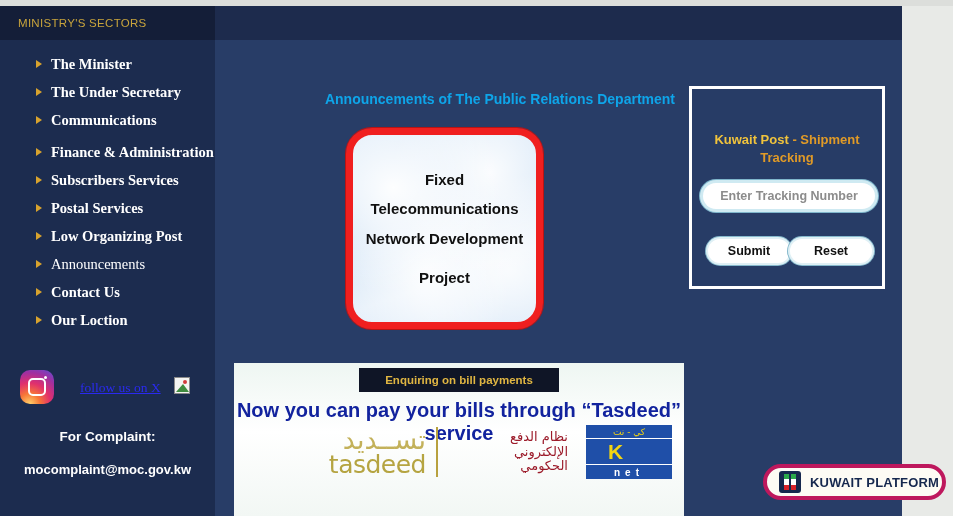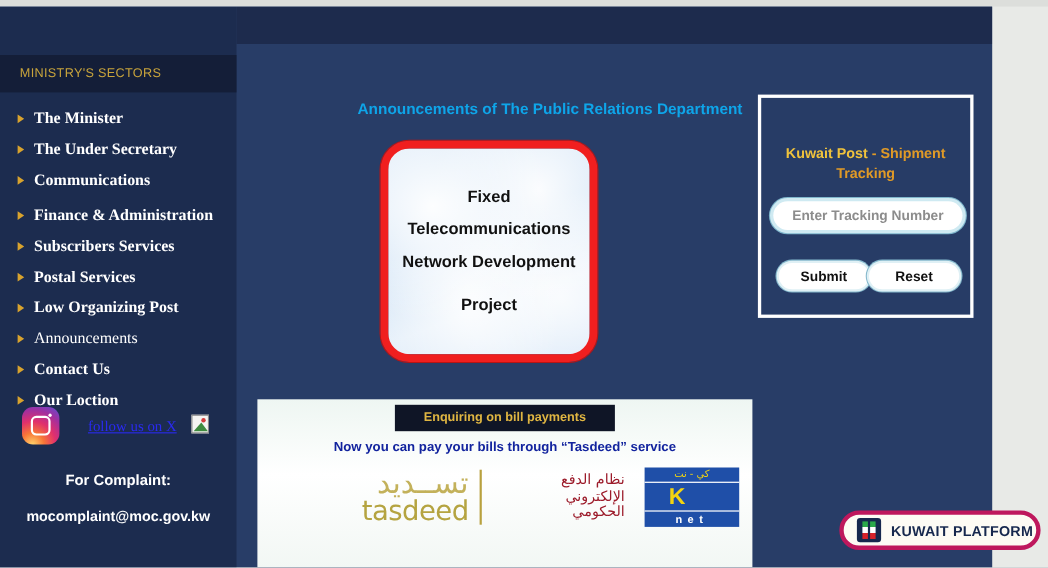--- a/index.html
+++ b/index.html
@@ -44,37 +44,37 @@
     height: 510px;
     background: #1c2c4f;
   }
   .sidebar-head {
     height: 34px;
     background: #141e38;
     display: flex;
     align-items: center;
     padding-left: 18px;
     box-sizing: border-box;
-    margin-top: 44px;
   }
   .sidebar-head-label {
     color: #c8a43c;
     font-size: 11.5px;
     letter-spacing: 0.3px;
     font-family: "Liberation Sans", sans-serif;
   }
   .nav {
     padding-top: 10px;
   }
   .nav-item {
     display: flex;
     align-items: center;
     height: 28px;
     padding-left: 16px;
     box-sizing: border-box;
+    margin-left: 20px;
   }
   .nav-item.gap { margin-top: 4px; }
   .tri {
     width: 0; height: 0;
     border-left: 6px solid #d8a32e;
     border-top: 4.5px solid transparent;
     border-bottom: 4.5px solid transparent;
     margin-right: 9px;
     flex: none;
   }
@@ -306,21 +306,21 @@
     color: #e0b642;
     font-size: 11.5px;
     font-weight: bold;
   }
   .banner-sub {
     position: absolute;
     left: 0; top: 36px;
     width: 450px;
     text-align: center;
     color: #12239e;
-    font-size: 12px;
+    font-size: 20px;
     font-weight: bold;
   }
   .logos {
     position: absolute;
     left: 0; top: 58px;
     width: 450px;
     height: 62px;
     display: flex;
     align-items: center;
     justify-content: center;

